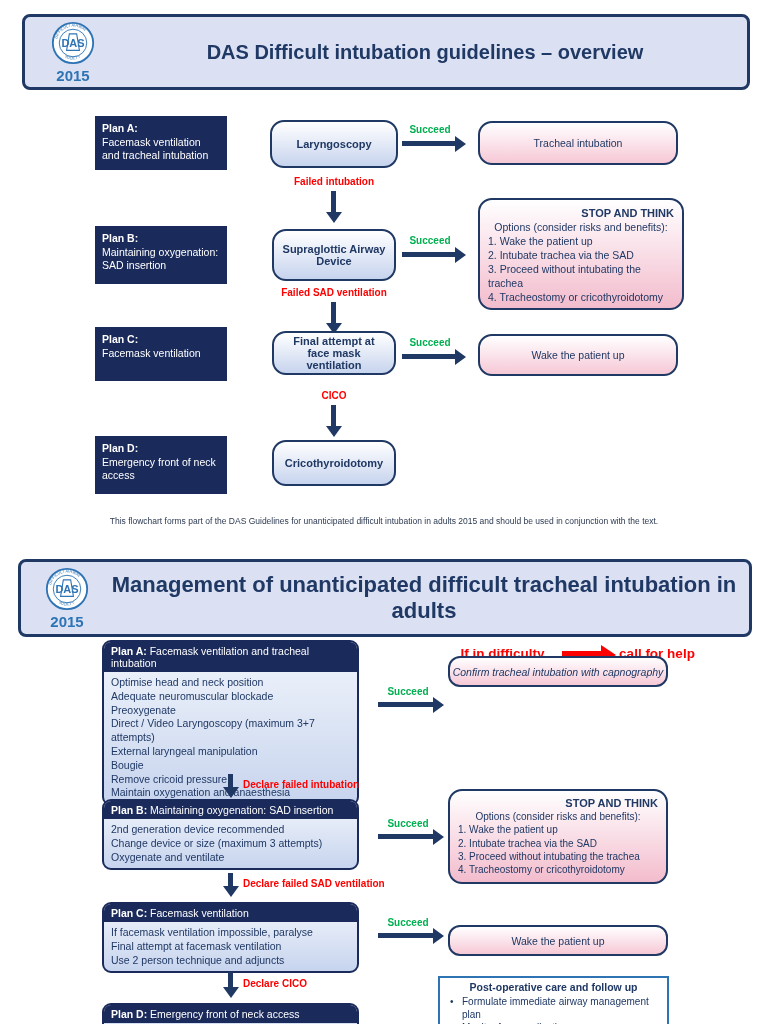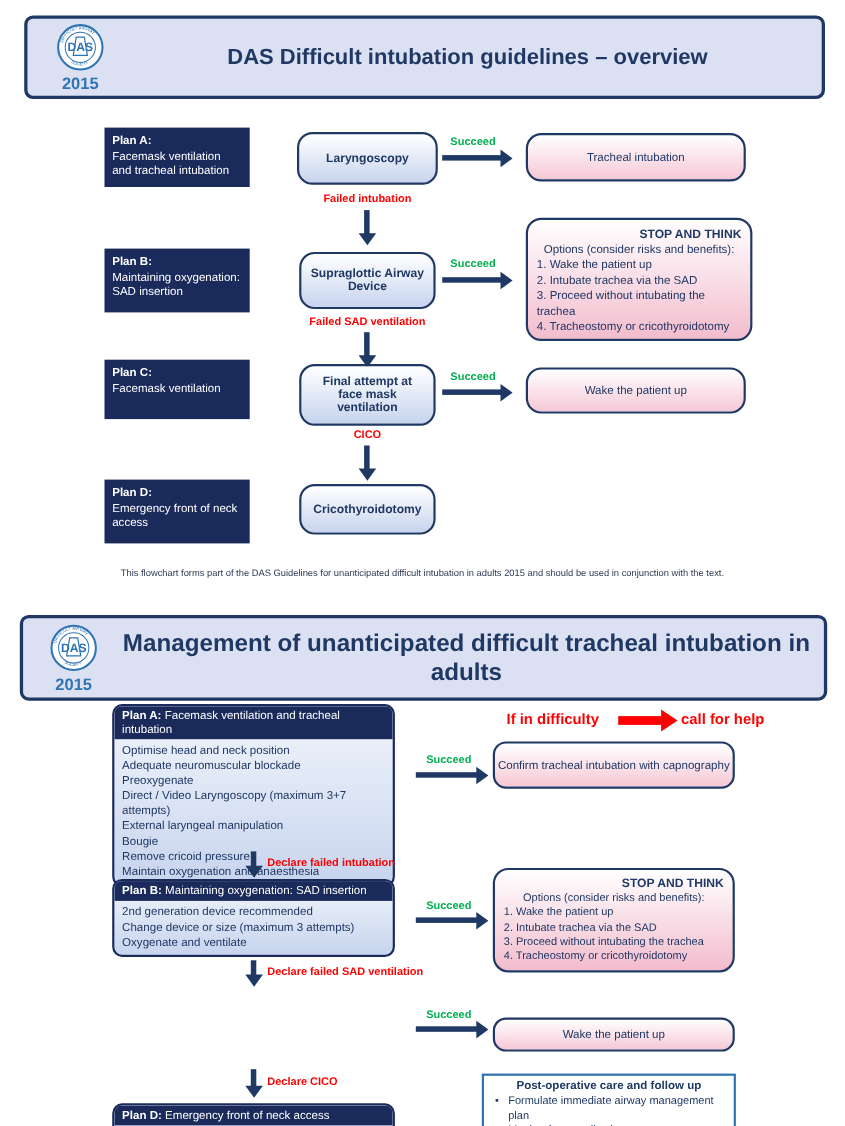--- a/index.html
+++ b/index.html
@@ -111,21 +111,21 @@
     <div>3. Proceed without intubating the trachea</div>
     <div>4. Tracheostomy or cricothyroidotomy</div>
   </div>
   <div class="redtxt" style="left:234px;top:287px;width:200px;">Failed SAD ventilation</div>
   <div class="arr-d" style="left:331px;top:302px;height:22px;"></div>
 
   <div class="plabel" style="left:95px;top:327px;width:132px;height:54px;">
     <span class="pl-t">Plan C:</span>
     <span>Facemask ventilation</span>
   </div>
-  <div class="node" style="left:272px;top:331px;width:124px;height:56px;">Final attempt at face mask ventilation</div>
+  <div class="node" style="left:272px;top:331px;width:124px;height:44px;">Final attempt at face mask ventilation</div>
   <div class="succeed" style="left:400px;top:337px;width:60px;">Succeed</div>
   <div class="arr-r" style="left:402px;top:354px;width:54px;"></div>
   <div class="outcome" style="left:478px;top:334px;width:200px;height:42px;">Wake the patient up</div>
   <div class="redtxt" style="left:252px;top:390px;width:164px;">CICO</div>
   <div class="arr-d" style="left:331px;top:405px;height:22px;"></div>
 
   <div class="plabel" style="left:95px;top:436px;width:132px;height:58px;">
     <span class="pl-t">Plan D:</span>
     <span>Emergency front of neck access</span>
   </div>
@@ -167,21 +167,21 @@
       <div>Maintain oxygenation and anaesthesia</div>
     </div>
   </div>
 
   <div class="redtxt" style="left:450px;top:646px;width:105px;font-size:13.5px;">If in difficulty</div>
   <div class="arr-red" style="left:562px;top:651px;width:40px;"></div>
   <div class="redtxt" style="left:612px;top:646px;width:90px;font-size:13.5px;">call for help</div>
 
   <div class="succeed" style="left:378px;top:686px;width:60px;">Succeed</div>
   <div class="arr-r" style="left:378px;top:702px;width:56px;"></div>
-  <div class="outcome" style="left:448px;top:674px;width:220px;height:43px;border-radius:12px;">Confirm tracheal intubation with capnography</div>
+  <div class="outcome" style="left:448px;top:656px;width:220px;height:31px;border-radius:12px;font-style:italic;">Confirm tracheal intubation with capnography</div>
 
   <div class="arr-d" style="left:228px;top:774px;height:14px;"></div>
   <div class="redtxt" style="left:243px;top:779px;width:160px;text-align:left;">Declare failed intubation</div>
 
   <div class="planbox" style="left:102px;top:799px;width:257px;">
     <div class="planbox-h">
       <b>Plan B:</b><span> Maintaining oxygenation: SAD insertion</span>
     </div>
     <div class="planbox-b">
       <div>2nd generation device recommended</div>
@@ -198,20 +198,30 @@
     <div>3. Proceed without intubating the trachea</div>
     <div>4. Tracheostomy or cricothyroidotomy</div>
   </div>
 
   <div class="succeed" style="left:378px;top:818px;width:60px;">Succeed</div>
   <div class="arr-r" style="left:378px;top:834px;width:56px;"></div>
 
   <div class="arr-d" style="left:228px;top:873px;height:14px;"></div>
   <div class="redtxt" style="left:243px;top:878px;width:180px;text-align:left;">Declare failed SAD ventilation</div>
 
+  <div class="planbox" style="left:102px;top:902px;width:257px;">
+    <div class="planbox-h">
+      <b>Plan C:</b><span> Facemask ventilation</span>
+    </div>
+    <div class="planbox-b">
+      <div>If facemask ventilation impossible, paralyse</div>
+      <div>Final attempt at facemask ventilation</div>
+      <div>Use 2 person technique and adjuncts</div>
+    </div>
+  </div>
 
   <div class="succeed" style="left:378px;top:917px;width:60px;">Succeed</div>
   <div class="arr-r" style="left:378px;top:933px;width:56px;"></div>
   <div class="outcome" style="left:448px;top:925px;width:220px;height:31px;border-radius:12px;">Wake the patient up</div>
 
   <div class="arr-d" style="left:228px;top:972px;height:16px;"></div>
   <div class="redtxt" style="left:243px;top:978px;width:120px;text-align:left;">Declare CICO</div>
 
   <div class="postop" style="left:438px;top:976px;width:231px;height:60px;">
     <div class="postop-title">Post-operative care and follow up</div>

